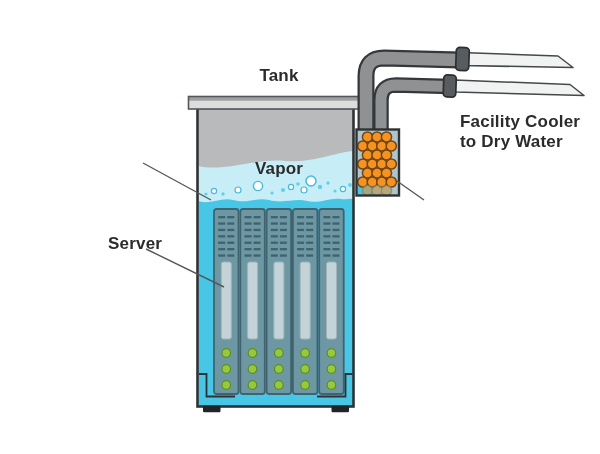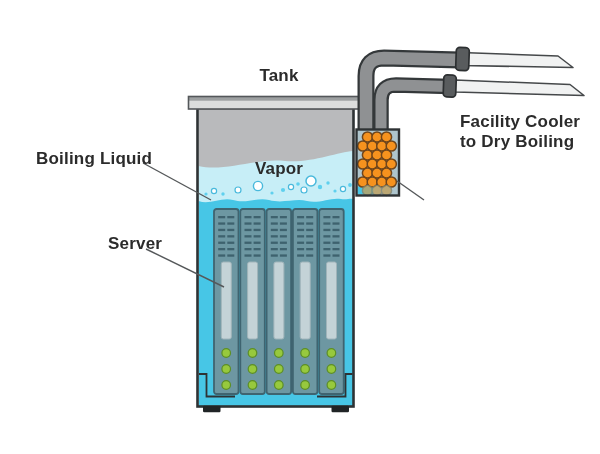--- a/index.html
+++ b/index.html
@@ -154,19 +154,18 @@
 
     <g stroke="#55585a" stroke-width="1.4" fill="none">
       <line x1="143" y1="163" x2="211" y2="200"></line>
       <line x1="146" y1="249" x2="224" y2="287"></line>
       <line x1="397" y1="181" x2="424" y2="200"></line>
     </g>
   </svg>
 
   <div class="label center" id="lbl-tank">Tank</div>
   <div class="label center" id="lbl-vapor">Vapor</div>
-  <div class="label" id="lbl-boiling-liquid">Boiling Liquid</div>
   <div class="label" id="lbl-server">Server</div>
   <div class="label" id="lbl-facility-water">
     <span>Facility Cooler</span><br>
-    <span>to Dry Boiling</span>
+    <span>to Dry Water</span>
   </div>
 </div>
 
 </body></html>

